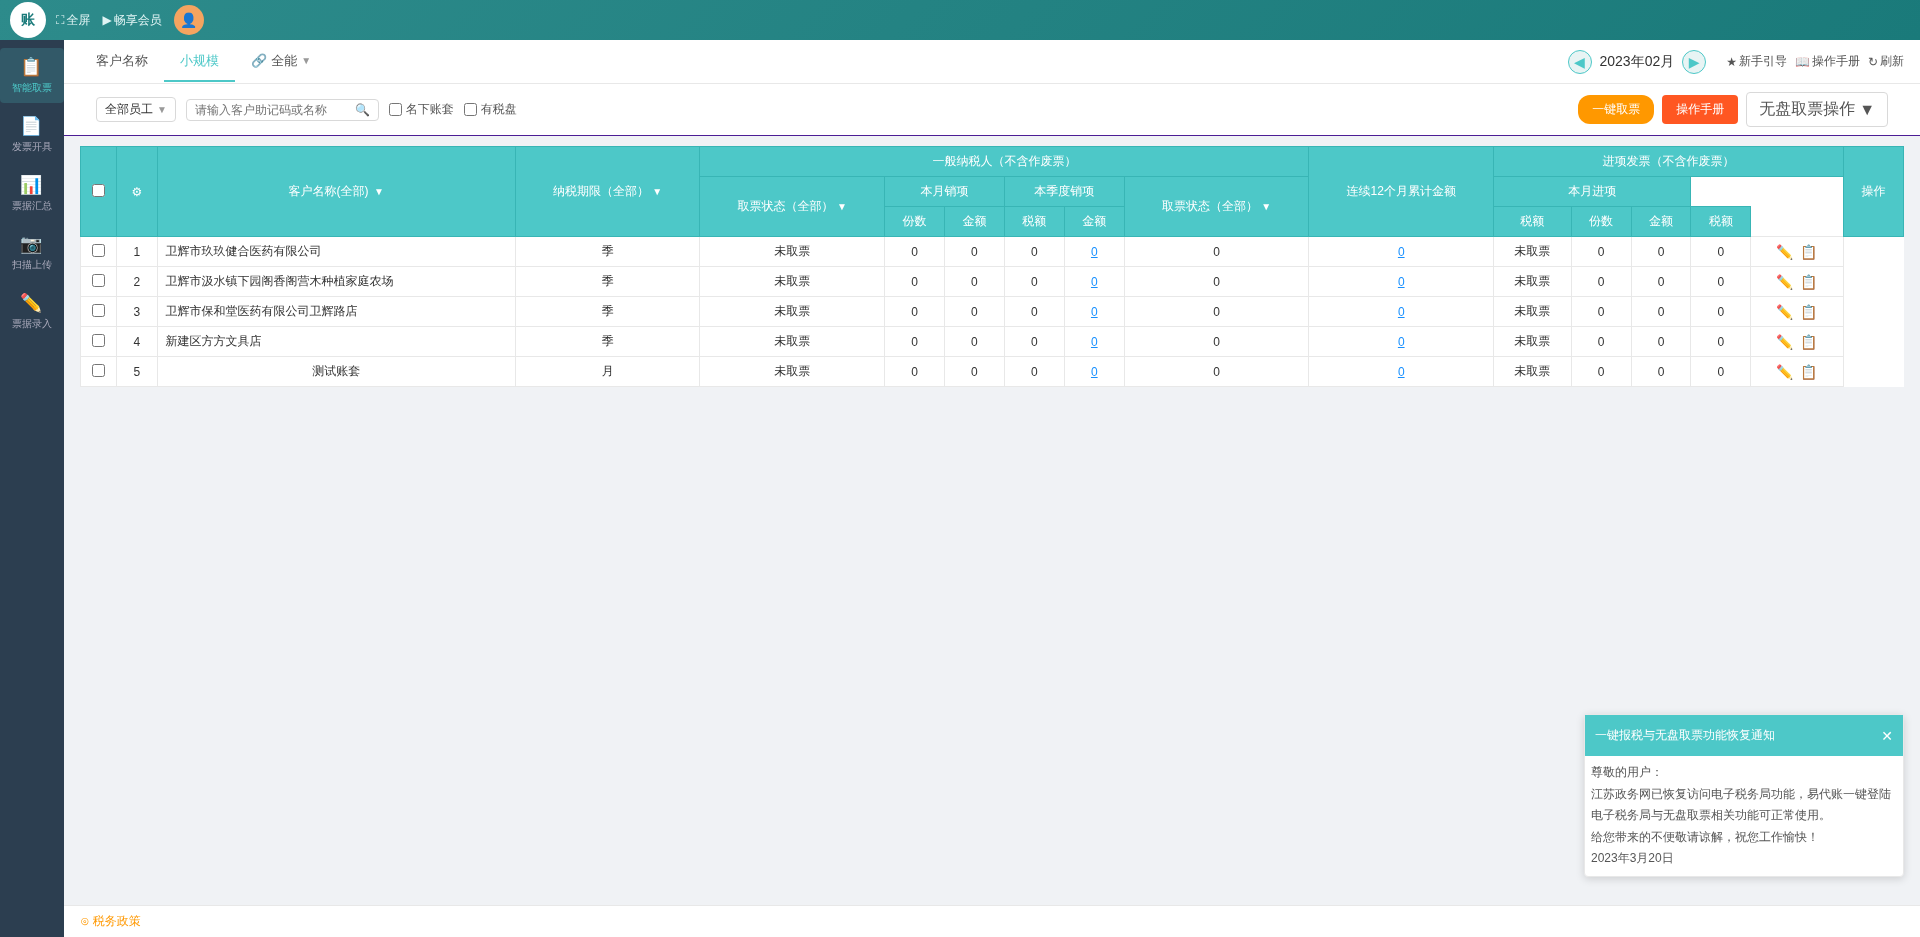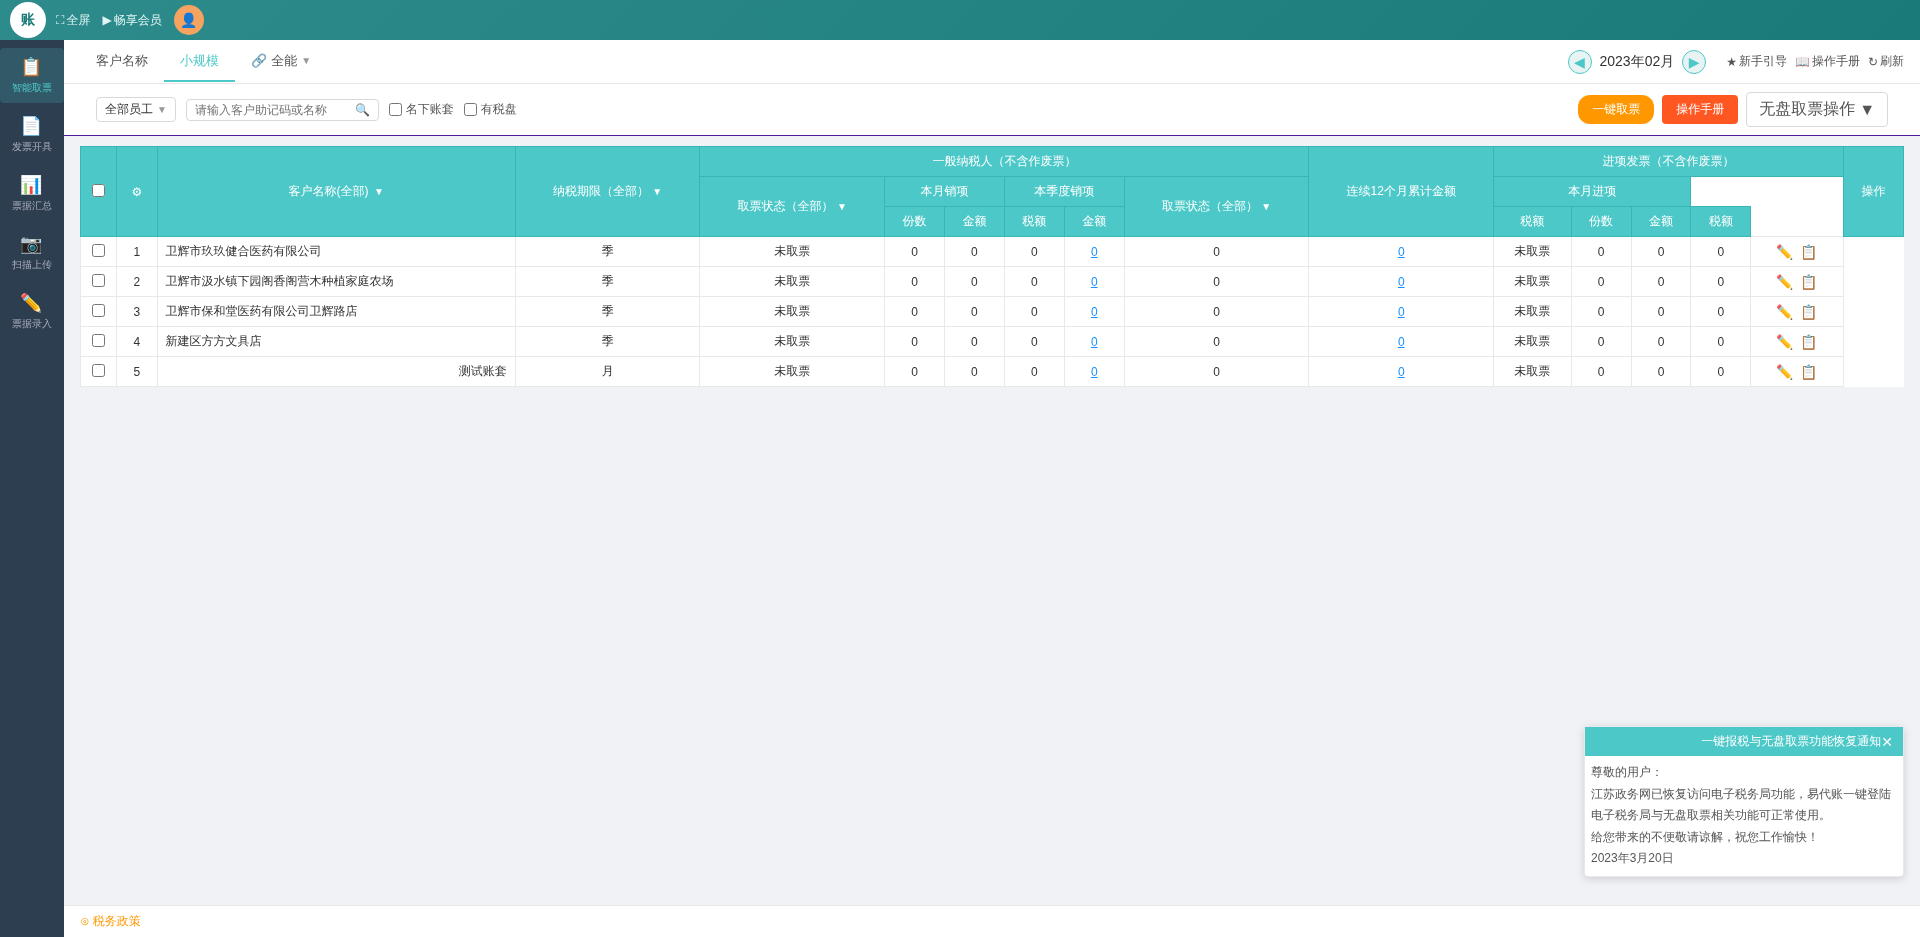--- a/index.html
+++ b/index.html
@@ -121,22 +121,22 @@
     .checkbox-cell input { cursor: pointer; accent-color: #4dc8c8; }
 
     
     .notification-panel {
       position: fixed; right: 16px; bottom: 60px;
       width: 320px; background: #fff; border: 1px solid #e8e8e8;
       border-radius: 4px; box-shadow: 0 2px 8px rgba(0,0,0,0.15);
       font-size: 12px;
     }
     .notification-header {
-      background: #4dc8c8; color: #fff; padding: 6px 10px;
-      display: flex; align-items: center; justify-content: flex-end;
+      background: #4dc8c8; color: #fff; padding: 12px 10px;
+      display: flex; align-items: center; justify-content: space-between;
       font-size: 12px;
     }
     .notification-body { padding: 6px; color: #555; line-height: 1.8; }
     .notification-close { cursor: pointer; color: #fff; font-size: 14px; }
 
     
     .bottom-bar {
       height: 32px; background: #fff; border-top: 1px solid #e8e8e8;
       display: flex; align-items: center; padding: 0 16px;
       font-size: 12px; color: #ff9800; cursor: pointer;
@@ -392,21 +392,21 @@
     <td>
       <span class="action-icon">✏️</span>
       <span class="action-icon">📋</span>
     </td>
   </tr>
             <tr>
     <td class="checkbox-cell">
       <input type="checkbox" style="">
     </td>
     <td class="rownum-cell">5</td>
-    <td style="text-align:right;">测试账套</td>
+    <td style="text-align:center;">测试账套</td>
     <td>月</td>
     <td class="status-tag">未取票</td>
     <td>0</td>
     <td>0</td>
     <td>0</td>
     <td><span class="zero-link">0</span></td>
     <td>0</td>
     <td><span class="zero-link">0</span></td>
     <td class="status-tag">未取票</td>
     <td>0</td>

